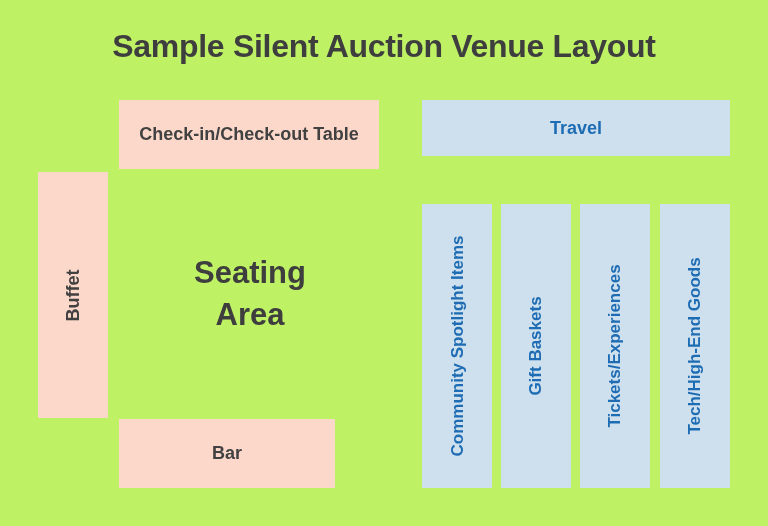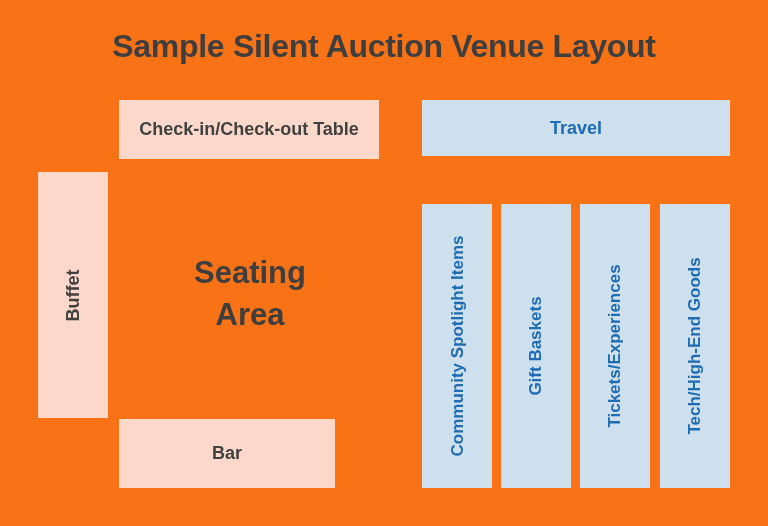--- a/index.html
+++ b/index.html
@@ -4,21 +4,21 @@
 <style>
   html, body { margin: 0; padding: 0; }
   body {
     font-family: "Liberation Sans", "DejaVu Sans", sans-serif;
     background: #f0f0f1;
   }
   .canvas {
     position: relative;
     width: 768px;
     height: 526px;
-    background: #f97316;
+    background: #bef264;
     overflow: hidden;
   }
   .title {
     position: absolute;
     left: 0; top: 28px;
     width: 768px;
     margin: 0;
     text-align: center;
     font-size: 32px;
     font-weight: bold;
@@ -35,21 +35,21 @@
   .blue { background: #cee0ee; }
   .zone-label {
     font-weight: bold;
     font-size: 18px;
     color: #414141;
     white-space: nowrap;
   }
   .blue .zone-label { color: #1e6cb3; }
   .vertical .zone-label { transform: rotate(-90deg); }
   .col .zone-label { font-size: 17px; }
-  .checkin { left: 119px; top: 100px; width: 260px; height: 59px; }
+  .checkin { left: 119px; top: 100px; width: 260px; height: 69px; }
   .travel  { left: 422px; top: 100px; width: 308px; height: 56px; }
   .buffet  { left: 38px;  top: 172px; width: 70px;  height: 246px; }
   .bar     { left: 119px; top: 419px; width: 216px; height: 69px; }
   .col     { top: 204px; width: 70px; height: 284px; }
   .col1 { left: 422px; }
   .col2 { left: 501px; }
   .col3 { left: 580px; }
   .col4 { left: 660px; }
   .seating {
     position: absolute;

